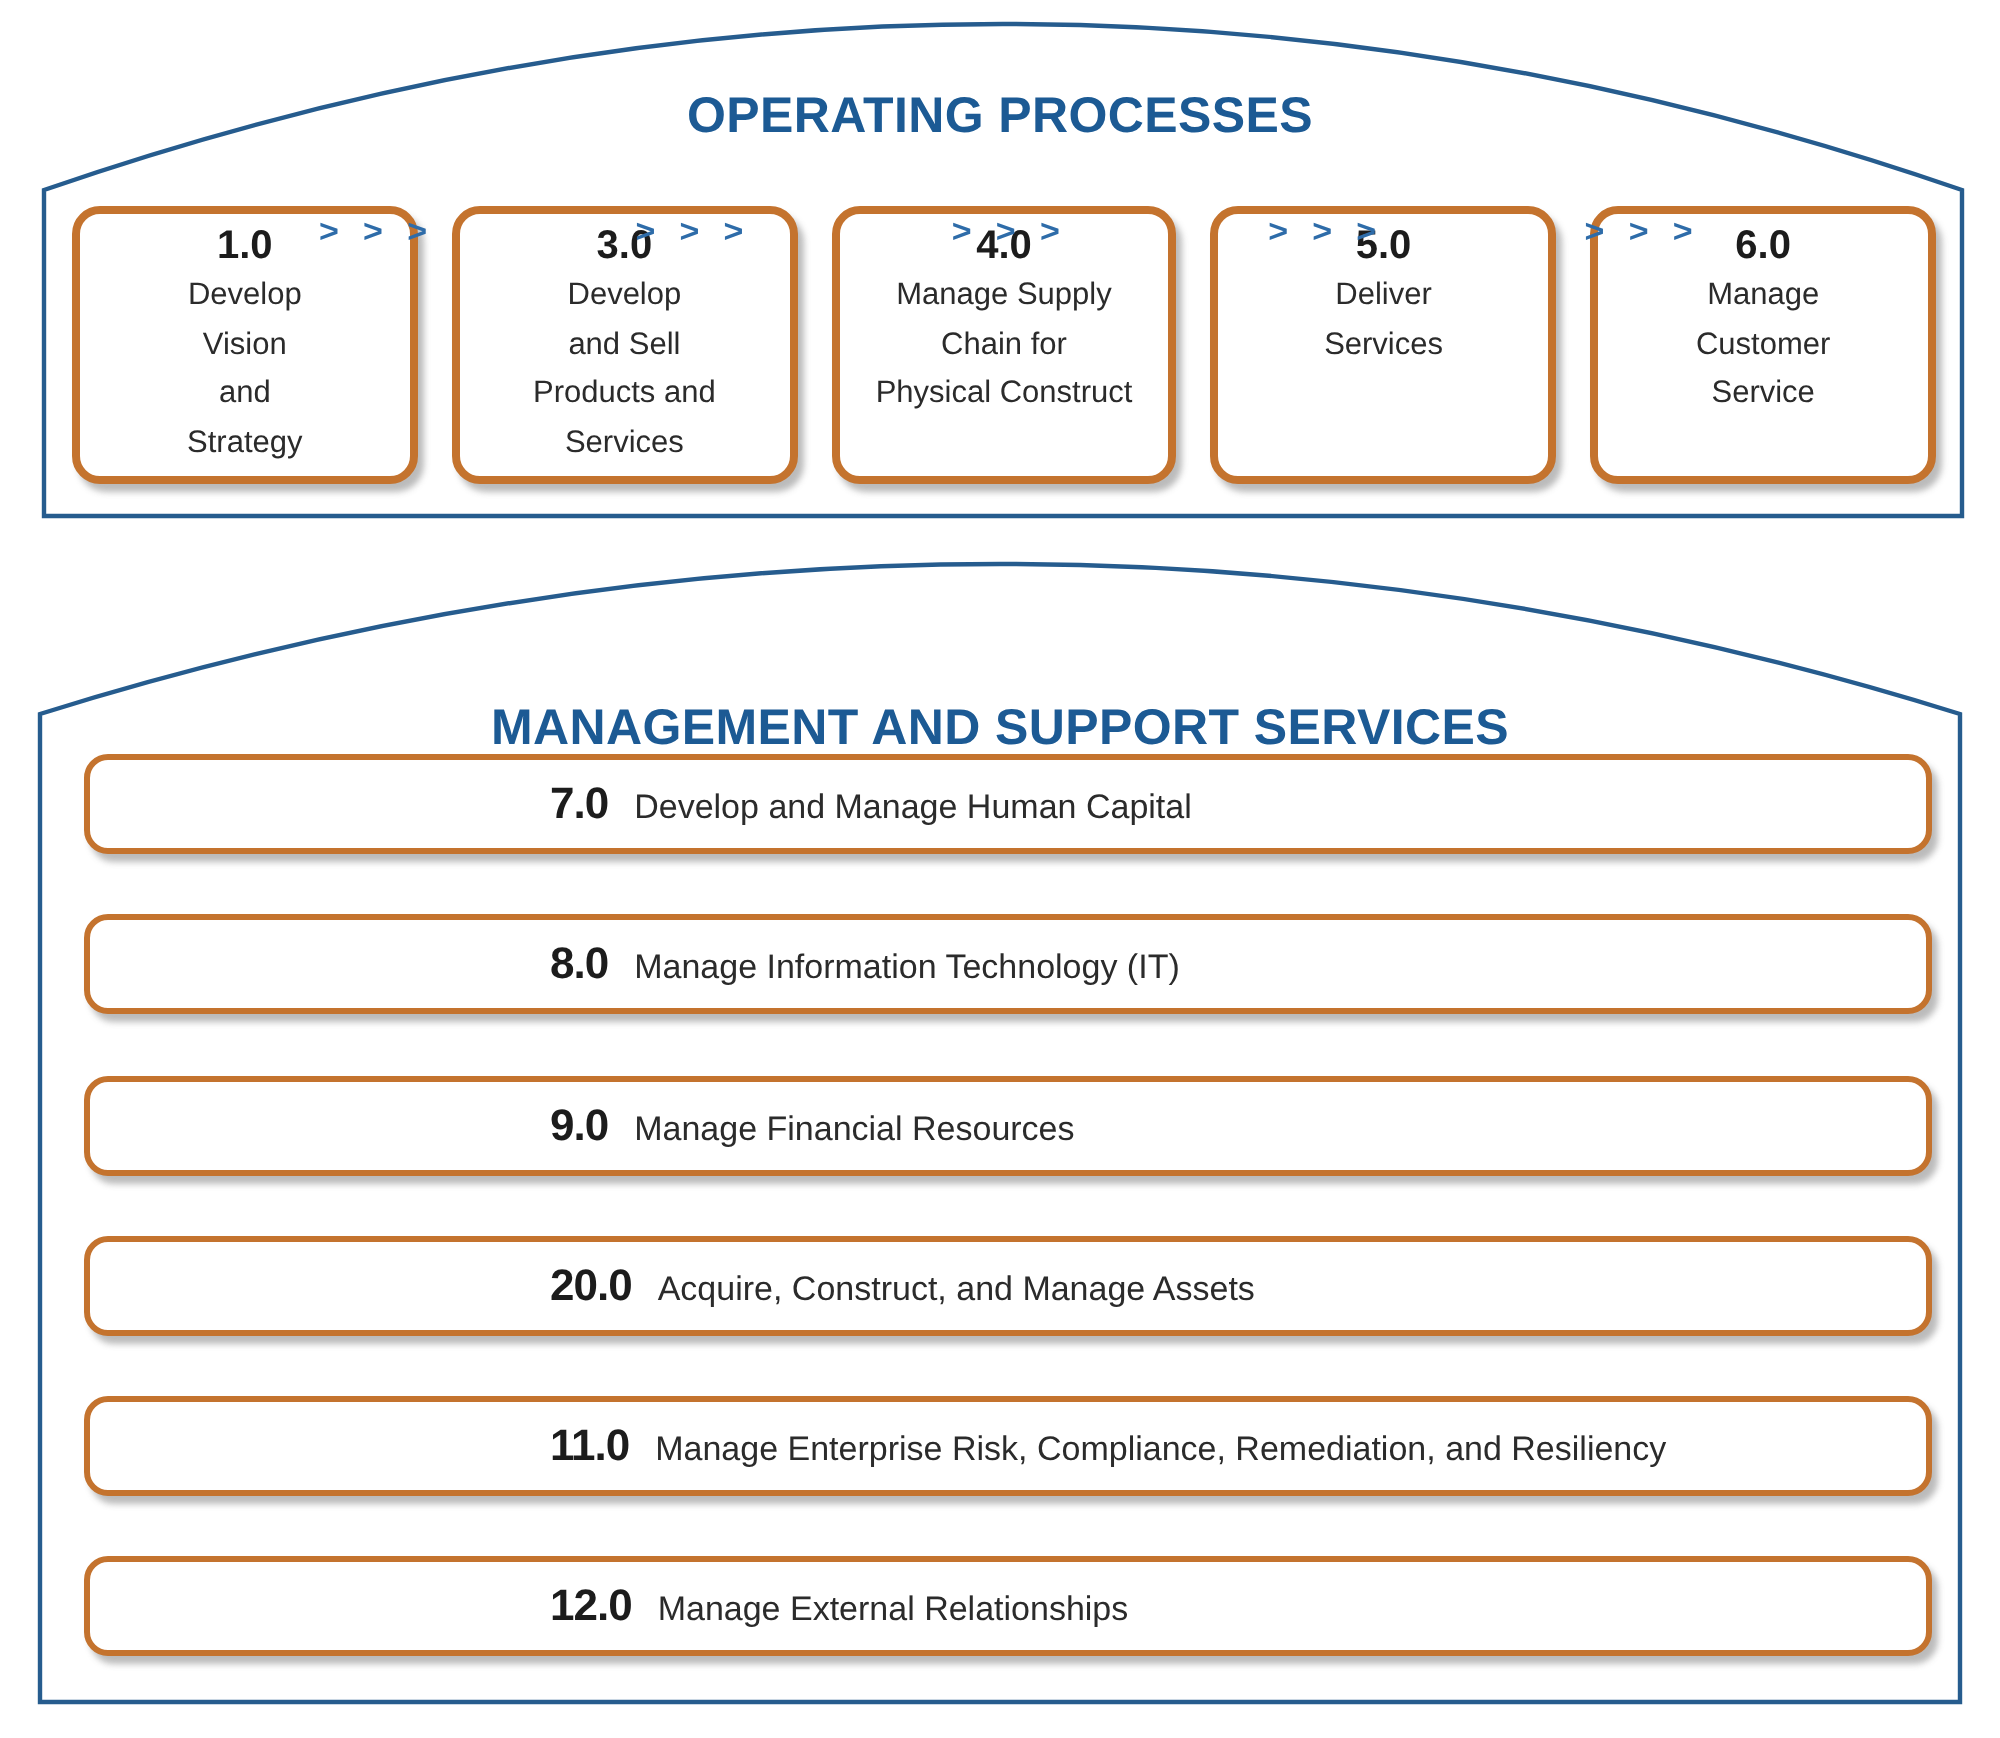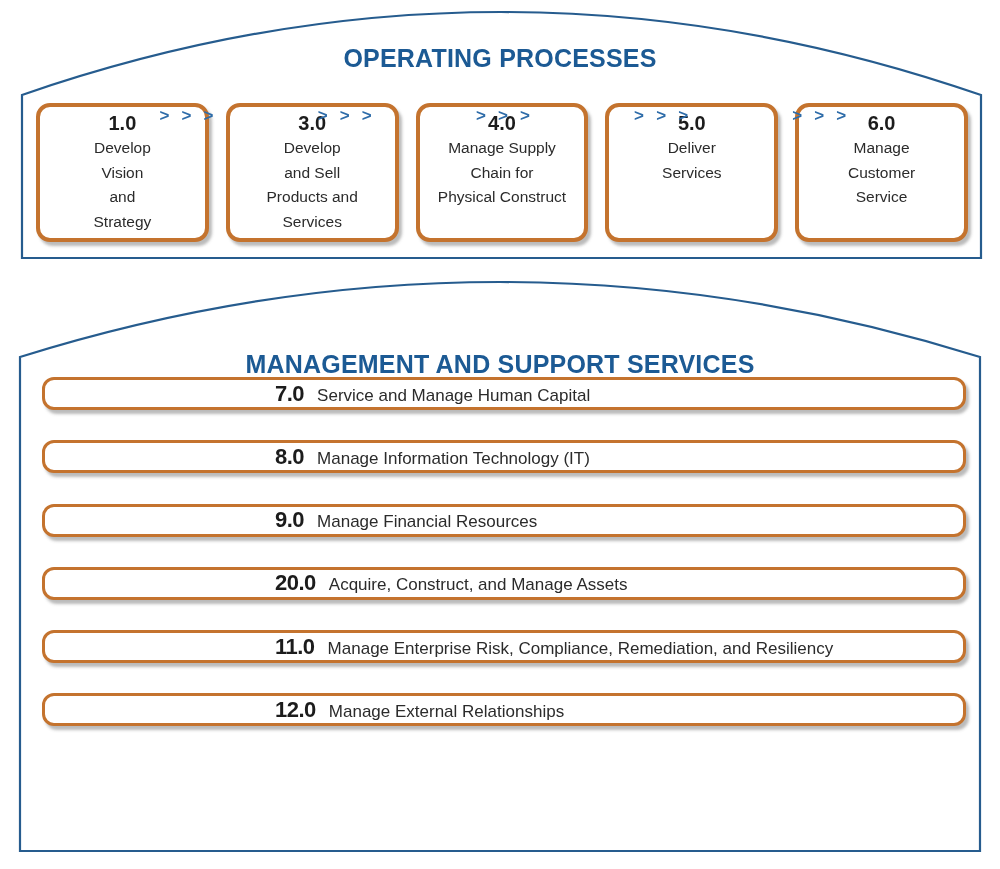--- a/index.html
+++ b/index.html
@@ -62,21 +62,21 @@
     z-index:5;
   }
   .chev span{transform:scaleY(0.95);}
 
   
   .bars{
     position:absolute;left:42px;top:377px;width:924px;
     display:flex;flex-direction:column;gap:30.3px;
   }
   .bar{
-    height:33px;
+    height:50px;
     background:#ffffff;
     border:3px solid var(--orange);
     border-radius:12px;
     box-shadow:3px 4px 3px rgba(105,105,105,0.45);
     display:flex;align-items:center;
     padding-left:230px;
   }
   .bar-inner{display:flex;align-items:baseline;gap:13px;}
   .bnum{font-size:22px;font-weight:600;color:#1c1c1c;letter-spacing:-0.5px;}
   .blabel{font-size:17px;color:#2b2b2b;}
@@ -160,21 +160,21 @@
       <span>&gt;</span>
   </div>
 
   <div class="section-title mg-title">MANAGEMENT AND SUPPORT SERVICES</div>
 
   <div class="bars">
 
     <div class="bar">
       <div class="bar-inner">
         <span class="bnum">7.0</span>
-        <span class="blabel">Service and Manage Human Capital</span>
+        <span class="blabel">Develop and Manage Human Capital</span>
       </div>
     </div>
 
     <div class="bar">
       <div class="bar-inner">
         <span class="bnum">8.0</span>
         <span class="blabel">Manage Information Technology (IT)</span>
       </div>
     </div>
 

